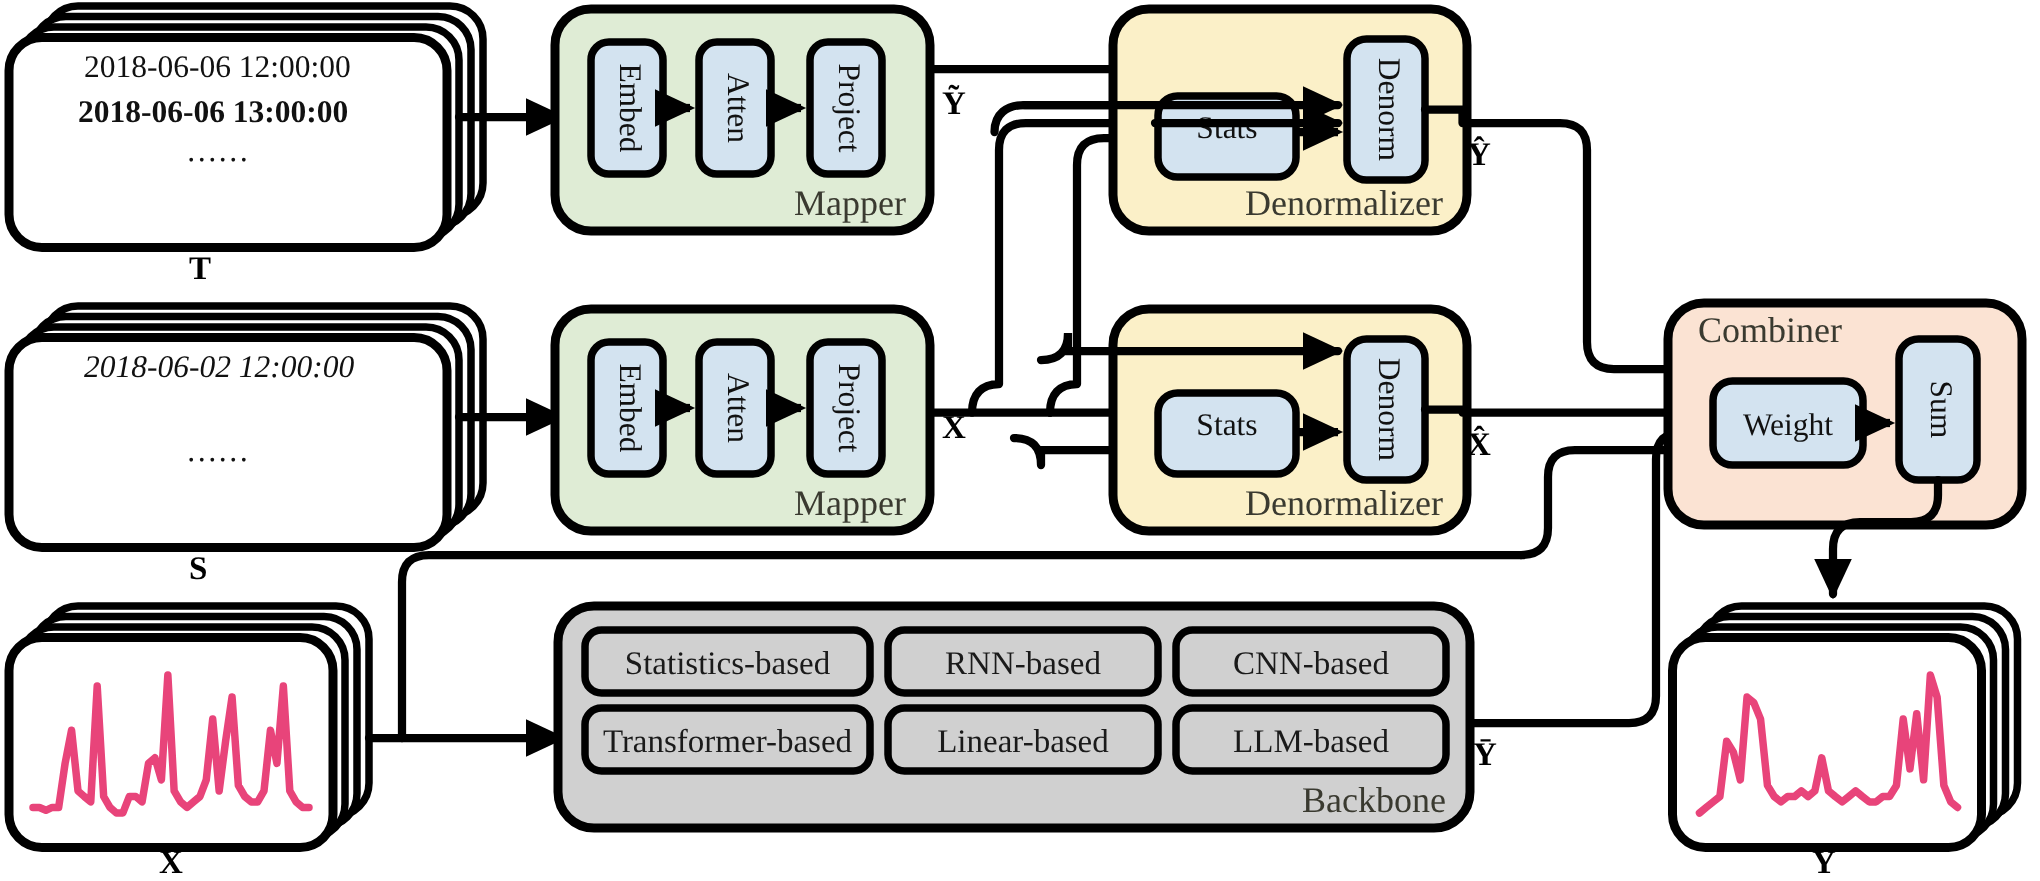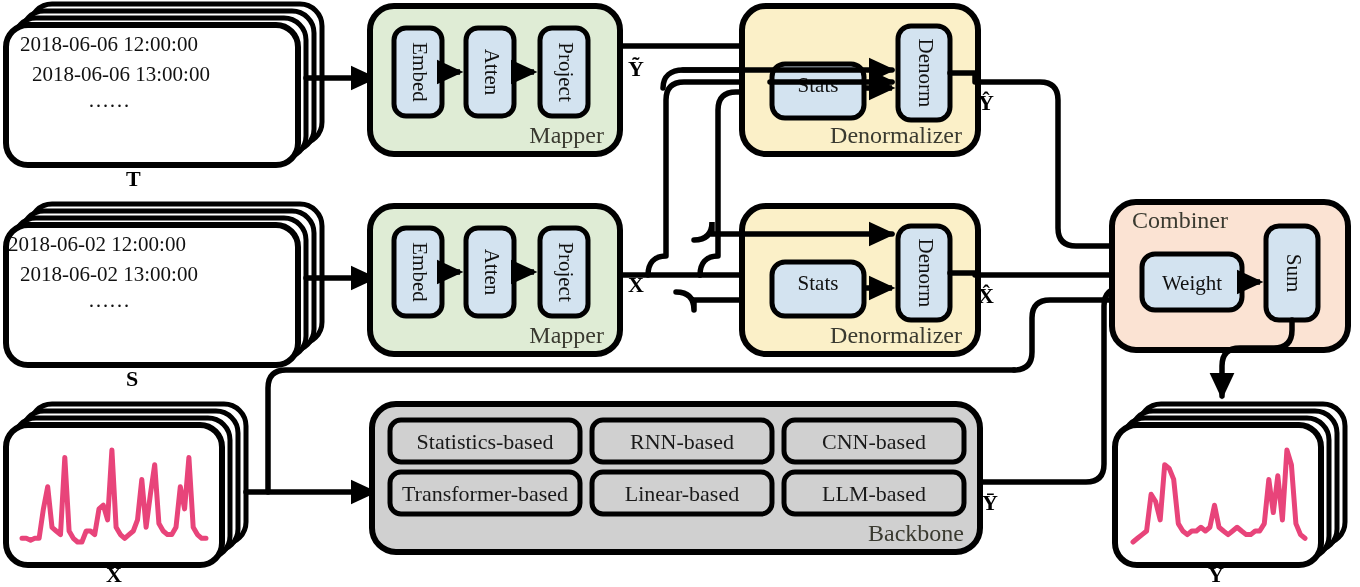--- a/index.html
+++ b/index.html
@@ -1,21 +1,21 @@
 <!DOCTYPE html>
 <html><head>
 <meta charset="utf-8">
 <style>
   html,body{margin:0;padding:0;background:#ffffff;}
   body{width:1360px;height:587px;overflow:hidden;
        font-family:"Liberation Serif","DejaVu Serif",serif;}
   #stage{position:relative;width:1360px;height:587px;}
   svg{position:absolute;left:0;top:0;}
   .lbl{position:absolute;pointer-events:none;white-space:nowrap;}
-  .ts{font-size:21px;color:#111;font-family:"Liberation Serif",serif;}
+  .ts{font-size:21px;color:#111;font-family:"Liberation Serif",serif;margin-left:36px;}
   .dsname{font-weight:bold;font-size:22px;color:#000;text-align:center;}
   .panel-title{font-size:24px;fill:#3a3a30;}
   .blk-txt{font-size:21px;fill:#111;}
   .bb-txt{font-size:22px;fill:#1a1a1a;}
   .mathlbl{font-weight:bold;font-size:22px;color:#000;}
 </style>
 </head>
 <body>
 
 <div id="stage">
@@ -187,25 +187,24 @@
     <rect x="6" y="425" width="216" height="140" rx="22" fill="#fff" stroke="#000" stroke-width="6"></rect>
     <rect x="1115" y="425" width="206" height="140" rx="22" fill="#fff" stroke="#000" stroke-width="6"></rect>
   </g>
 
   <polyline id="series-x" fill="none" stroke="#e8447a" stroke-width="5" stroke-linejoin="round" stroke-linecap="round" points="22.0,538.3 26.3,538.3 30.6,540.2 34.8,538.3 39.1,538.3 43.4,508.9 47.7,486.8 52.0,527.3 56.2,531.0 60.5,534.6 64.8,457.4 69.1,531.0 73.3,538.3 77.6,542.0 81.9,542.0 86.2,531.0 90.5,531.0 94.7,534.6 99.0,508.9 103.3,505.2 107.6,519.9 111.9,450.0 116.1,527.3 120.4,534.6 124.7,538.3 129.0,534.6 133.3,531.0 137.5,519.9 141.8,479.4 146.1,527.3 150.4,494.2 154.7,464.7 158.9,523.6 163.2,531.0 167.5,534.6 171.8,534.6 176.0,527.3 180.3,486.8 184.6,508.9 188.9,457.4 193.2,527.3 197.4,534.6 201.7,538.3 206.0,538.3"></polyline>
 
   <polyline id="series-y" fill="none" stroke="#e8447a" stroke-width="5" stroke-linejoin="round" stroke-linecap="round" points="1133.0,542.0 1137.5,538.3 1142.1,534.6 1146.6,531.0 1151.1,494.2 1155.6,501.5 1160.2,519.9 1164.7,464.7 1169.2,468.4 1173.7,479.4 1178.3,523.6 1182.8,531.0 1187.3,534.6 1191.8,531.0 1196.4,531.0 1200.9,527.3 1205.4,531.0 1209.9,527.3 1214.5,505.2 1219.0,527.3 1223.5,531.0 1228.1,534.6 1232.6,531.0 1237.1,527.3 1241.6,531.0 1246.2,534.6 1250.7,534.6 1255.2,531.0 1259.7,531.0 1264.3,523.6 1268.8,479.4 1273.3,512.6 1277.8,475.8 1282.4,519.9 1286.9,450.0 1291.4,464.7 1295.9,523.6 1300.5,534.6 1305.0,538.3"></polyline>
 </svg>
 
 <div class="lbl ts" style="left:20px;top:32px;">2018-06-06 12:00:00</div>
-<div class="lbl ts" style="left:32px;top:62px;">2018-06-06 13:00:00</div>
+<div class="lbl ts" style="left:16px;top:62px;font-weight:bold;">2018-06-06 13:00:00</div>
 <div class="lbl ts" style="left:88px;top:88px;">……</div>
 
-<div class="lbl ts" style="left:8px;top:232px;">2018-06-02 12:00:00</div>
-<div class="lbl ts" style="left:20px;top:262px;">2018-06-02 13:00:00</div>
+<div class="lbl ts" style="left:20px;top:232px;font-style:italic;">2018-06-02 12:00:00</div>
 <div class="lbl ts" style="left:88px;top:288px;">……</div>
 
 <div class="lbl dsname" style="left:126px;top:166px;">T</div>
 <div class="lbl dsname" style="left:126px;top:366px;">S</div>
 <div class="lbl dsname" style="left:106px;top:562px;">X</div>
 <div class="lbl dsname" style="left:1208px;top:562px;">Y</div>
 
 <div class="lbl mathlbl" style="left:628px;top:56px;">Ỹ</div>
 <div class="lbl mathlbl" style="left:628px;top:272px;">X̃</div>
 <div class="lbl mathlbl" style="left:978px;top:90px;">Ŷ</div>

